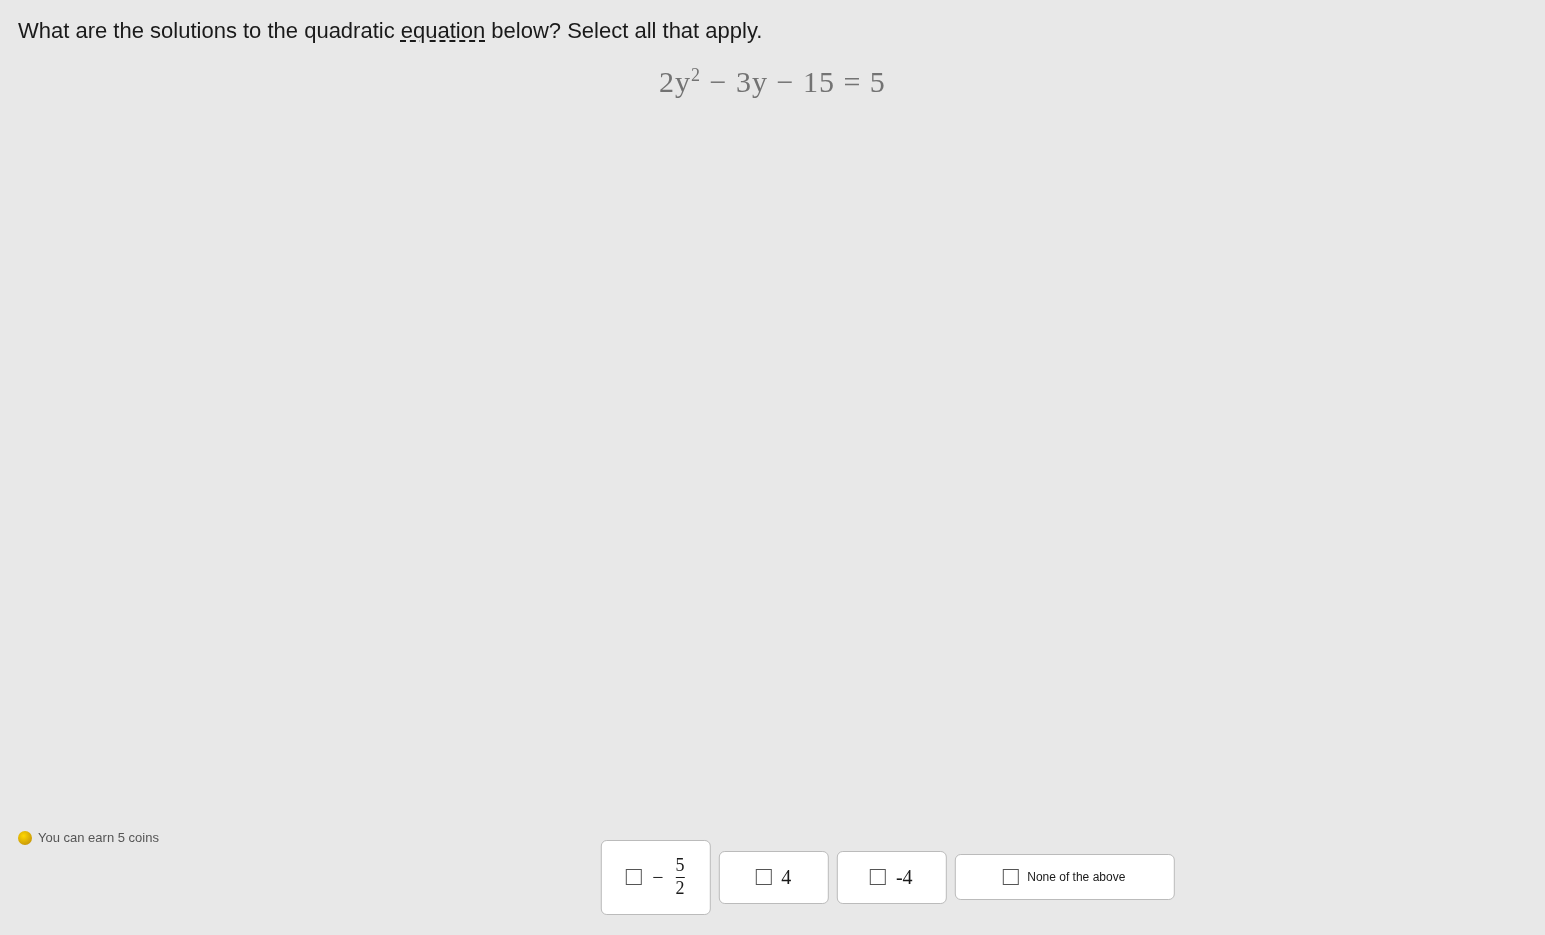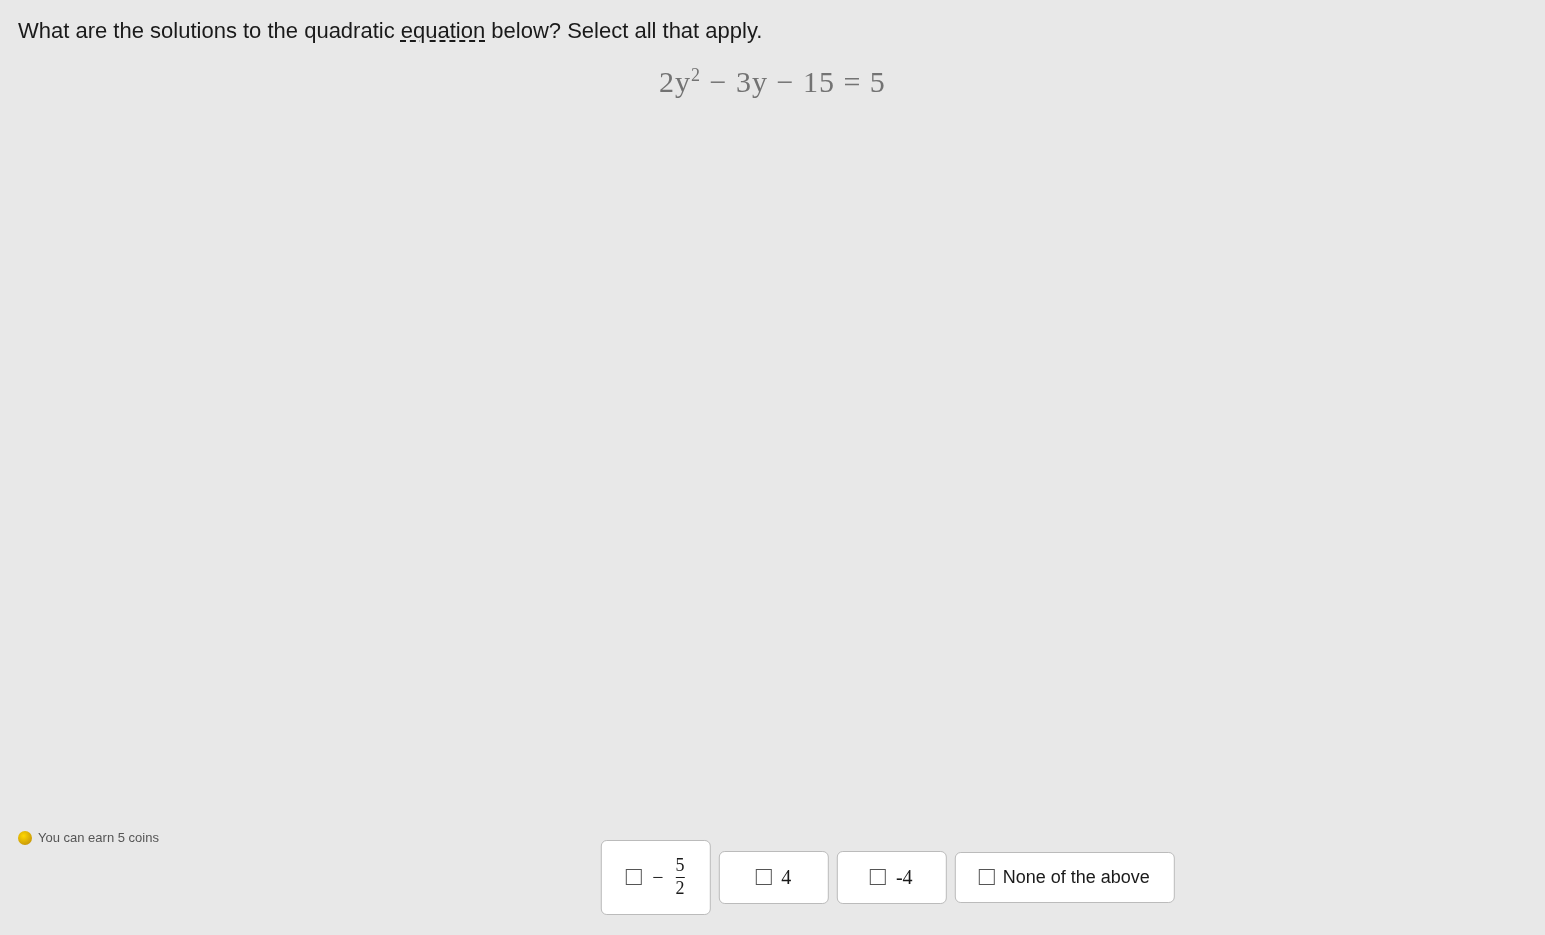--- a/index.html
+++ b/index.html
@@ -96,21 +96,21 @@
       display: flex;
       align-items: center;
       gap: 10px;
       font-family: Georgia, serif;
       min-width: 110px;
       justify-content: center;
     }
 
     .answer-btn.wide {
       min-width: 220px;
-      font-size: 18px;
+      font-size: 12px;
       font-family: Arial, sans-serif;
       gap: 8px;
     }
 
     .answer-checkbox {
       width: 16px;
       height: 16px;
       border: 1.5px solid #555;
       background: #fff;
       display: inline-block;

